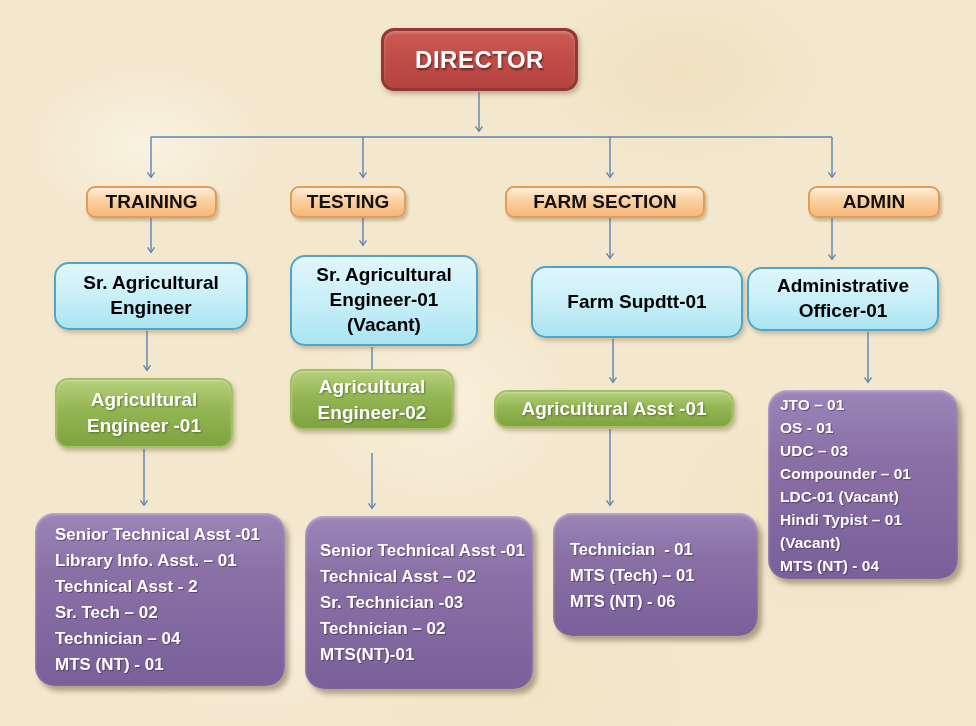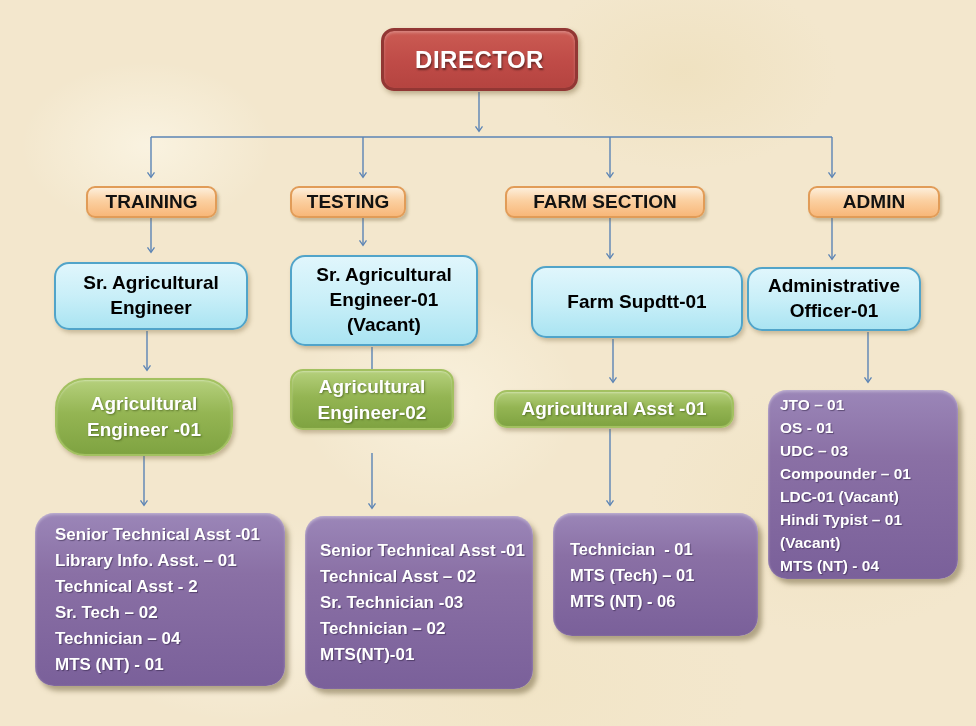--- a/index.html
+++ b/index.html
@@ -48,30 +48,30 @@
   
   .head{
     background:linear-gradient(180deg,#e0f6fc 0%,#c9eff8 50%,#aae4f2 100%);
     border:2px solid #51a4c9;border-radius:15px;
     color:#000;font-size:19px;line-height:1.3;padding:2px 6px;
     box-shadow:2px 3px 4px rgba(120,100,60,.35);
   }
   #head-training{left:54px;top:262px;width:194px;height:68px;}
   #head-testing{left:290px;top:255px;width:188px;height:91px;}
   #head-farm{left:531px;top:266px;width:212px;height:72px;}
-  #head-admin{left:747px;top:267px;width:174px;height:64px;}
+  #head-admin{left:747px;top:267px;width:192px;height:64px;}
   
   .officer{
     background:linear-gradient(180deg,#b5d07c 0%,#94b553 45%,#7fa341 100%);
     border:2px solid #a3c161;border-radius:13px;
     color:#fff;font-size:19px;line-height:1.35;
     text-shadow:1px 1px 2px rgba(50,70,15,.55);
     box-shadow:2px 3px 4px rgba(120,100,60,.4), inset 0 1px 2px rgba(255,255,255,.35);
   }
-  #off-training{left:55px;top:378px;width:178px;height:78px;border-radius:30px;}
+  #off-training{left:55px;top:378px;width:178px;height:70px;}
   #off-testing{left:290px;top:369px;width:164px;height:61px;}
   #off-farm{left:494px;top:390px;width:240px;height:38px;}
   
   .staff{
     background:linear-gradient(180deg,#9b86b8 0%,#8a70a5 35%,#7a609a 100%);
     border-radius:19px;
     color:#fff;justify-content:flex-start;text-align:left;
     text-shadow:1px 1px 1px rgba(40,25,60,.5);
     box-shadow:4px 5px 5px rgba(110,95,60,.5), inset 0 2px 3px rgba(255,255,255,.3), inset 1px 0 2px rgba(255,255,255,.15);
   }

